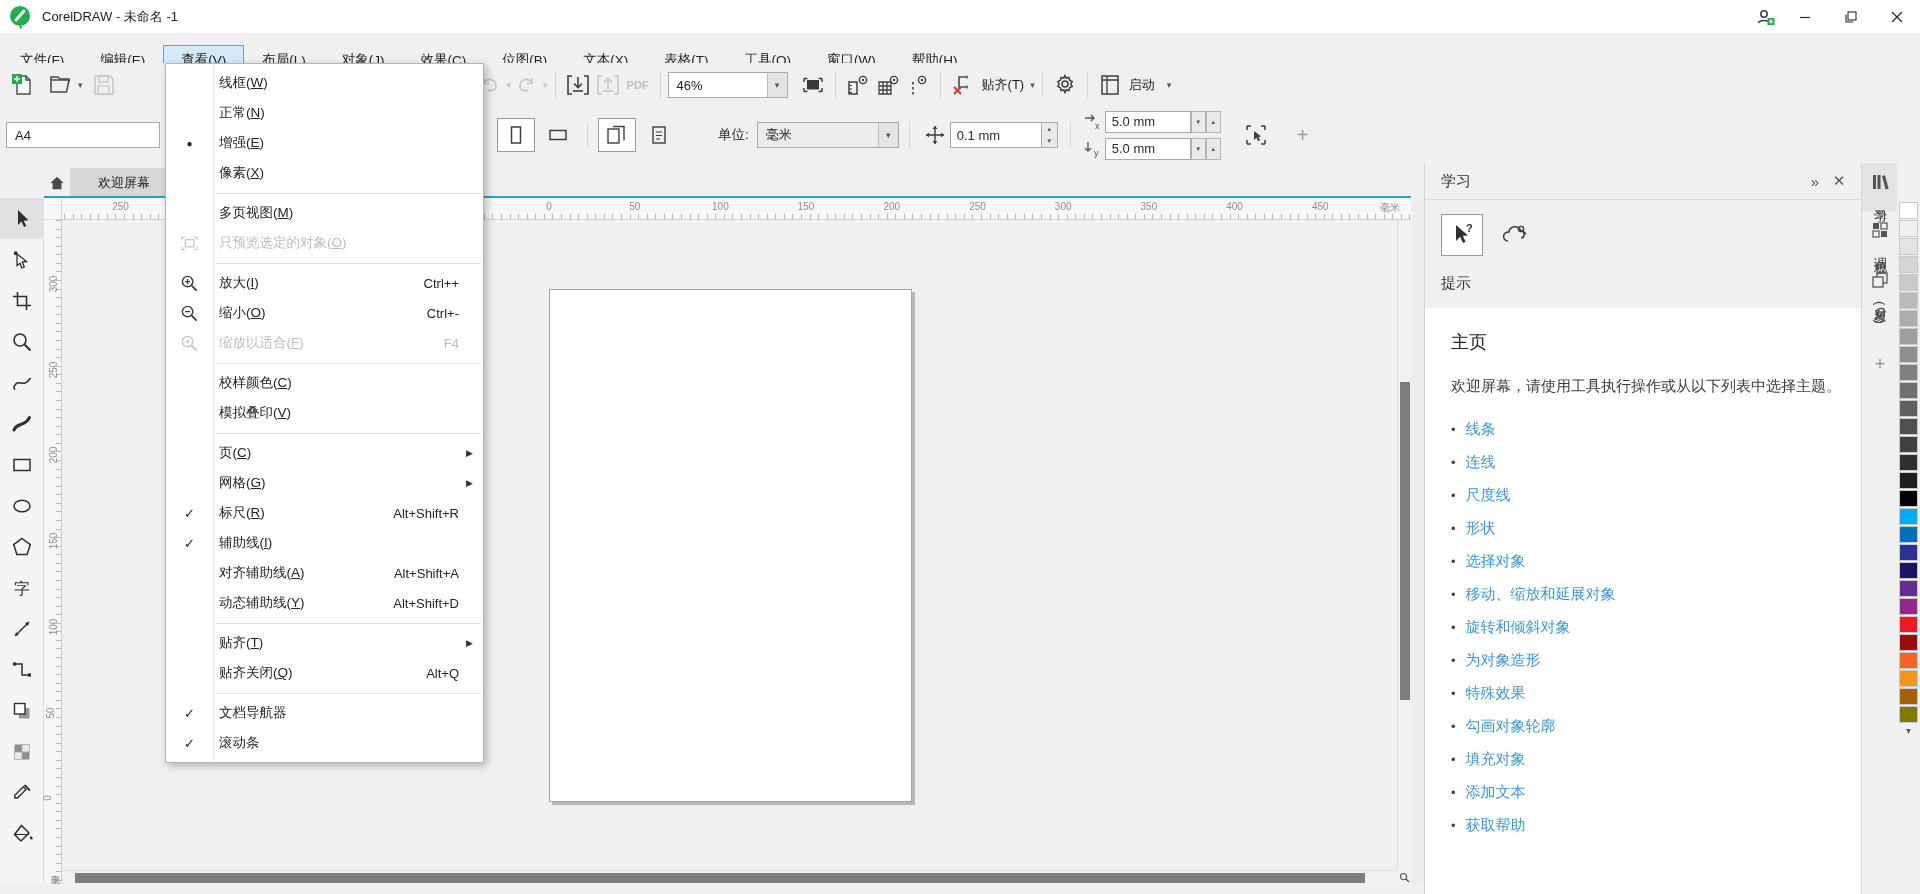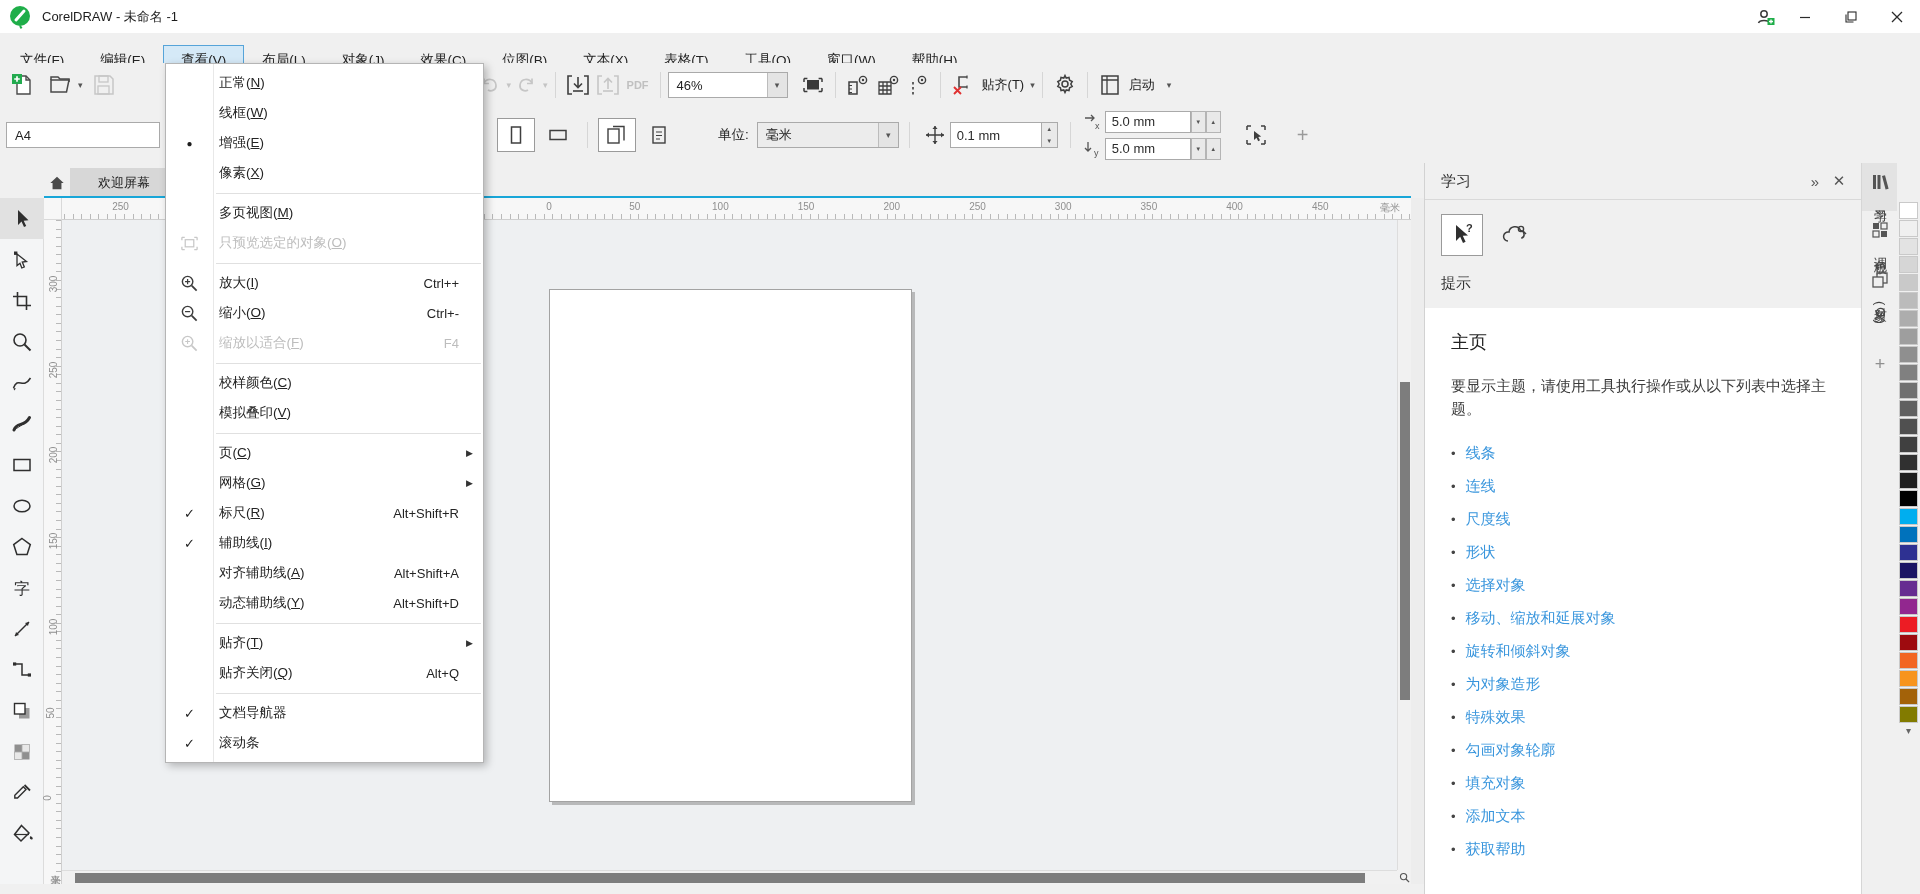--- a/index.html
+++ b/index.html
@@ -557,25 +557,25 @@
         <circle cx="5" cy="5" r="3.4" fill="none" stroke="#555" stroke-width="1.2"></circle>
         <path d="M7.6 7.6 L11 11" stroke="#555" stroke-width="1.4"></path>
       </svg>
   </div>
   <div id="splitter"></div>
   <div id="statusstrip"></div>
 
   <div id="viewmenu">
       <div class="menu-item">
         <span class="gutter"></span>
+        <span class="mlabel">线框(<u>W</u>)</span>
+      </div>
+      <div class="menu-item">
+        <span class="gutter"></span>
         <span class="mlabel">正常(<u>N</u>)</span>
-      </div>
-      <div class="menu-item">
-        <span class="gutter"></span>
-        <span class="mlabel">线框(<u>W</u>)</span>
       </div>
       <div class="menu-item">
         <span class="gutter radio">●</span>
         <span class="mlabel">增强(<u>E</u>)</span>
       </div>
       <div class="menu-item">
         <span class="gutter"></span>
         <span class="mlabel">像素(<u>X</u>)</span>
       </div>
       <div class="menu-sep"></div>
@@ -704,21 +704,21 @@
         <svg width="28" height="28" viewBox="0 0 28 28">
             <path d="M8 20 a4.5 4.5 0 1 1 1-8.9 A6 6 0 0 1 20.5 9.5 a4 4 0 0 1 .8 7.8" fill="none" stroke="#3f3f3f" stroke-width="1.5"></path>
             <circle cx="21" cy="8" r="2.6" fill="none" stroke="#3f3f3f" stroke-width="1.4"></circle>
             <path d="M23 10 L26 13" stroke="#3f3f3f" stroke-width="1.5"></path>
           </svg>
       </span>
     </div>
     <div id="lp-hints">提示</div>
     <div id="lp-content">
       <div id="lp-home">主页</div>
-      <p id="lp-intro">要显示主题，请使用工具执行操作或从以下列表中选择主题。</p>
+      <p id="lp-intro">欢迎屏幕，请使用工具执行操作或从以下列表中选择主题。</p>
       <ul id="lp-links">
           <li>
             <span class="bullet">•</span>
             <a href="#">线条</a>
           </li>
           <li>
             <span class="bullet">•</span>
             <a href="#">连线</a>
           </li>
           <li>

